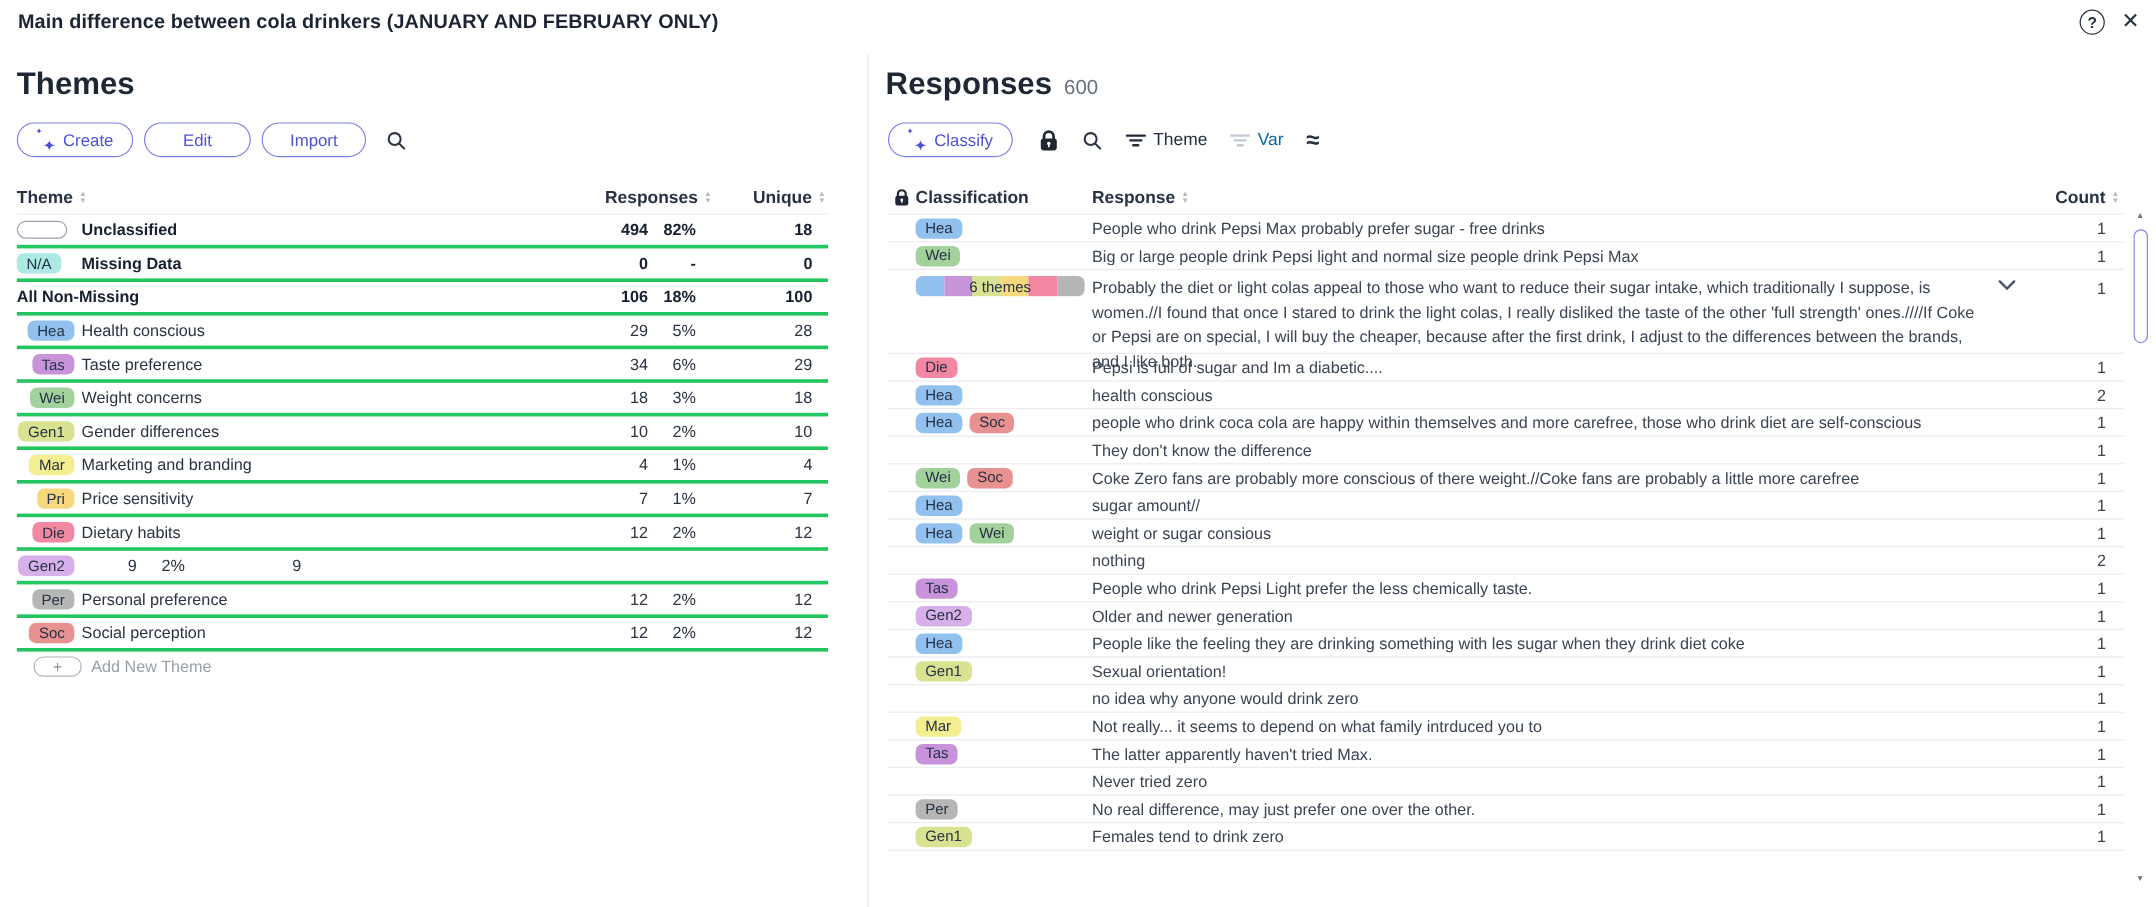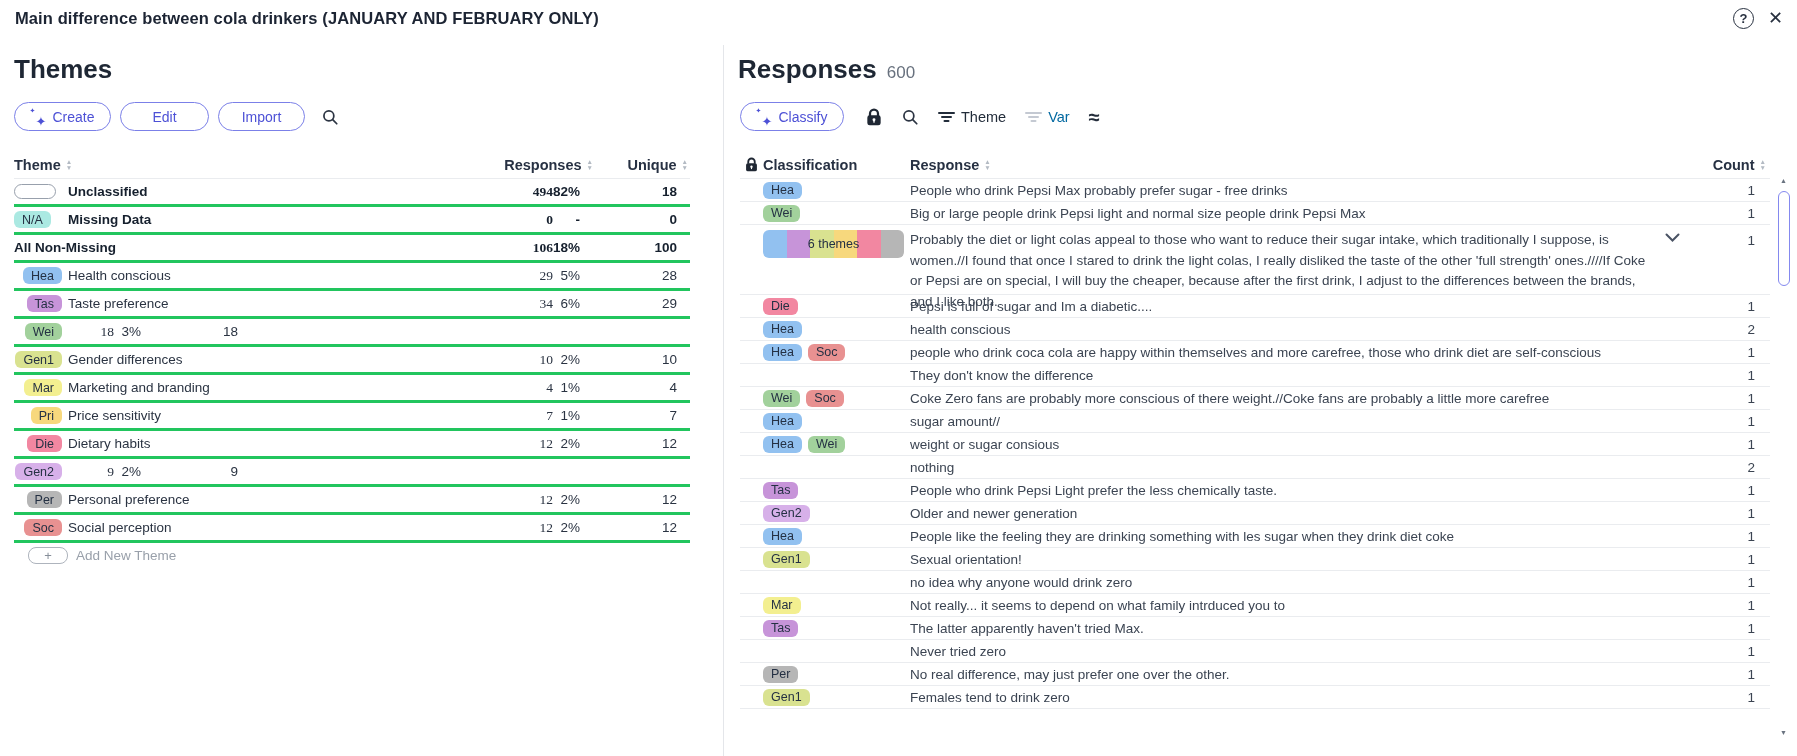--- a/index.html
+++ b/index.html
@@ -40,42 +40,42 @@
     font-size:12.5px;color:#243043;white-space:nowrap;}
 
   
   .themes-table{position:absolute;left:14px;top:151px;width:676px;}
   .trow{display:flex;align-items:center;height:25px;border-bottom:3px solid #22c55e;font-size:13.5px;color:#2a3342;cursor:pointer;}
   .trow .badge-cell{width:48px;display:flex;justify-content:flex-end;margin-right:6px;flex:none;}
   .trow .badge-cell.left{justify-content:flex-start;}
   .swatch{width:42px;height:15px;border:1px solid #98a0ac;border-radius:8px;background:#fff;box-sizing:border-box;}
   .trow .t-label{flex:1;overflow:hidden;white-space:nowrap;}
   .trow.bold .t-label,.trow.bold .num,.trow.bold .pct,.trow.bold .uniq{font-weight:700;color:#16202e;}
-  .num{width:46px;text-align:right;box-sizing:content-box;flex:none;font-family:Liberation Serif, serif;}
+  .num{width:46px;text-align:right;padding-right:13px;box-sizing:content-box;flex:none;}
   .pct{width:27px;text-align:right;padding-right:13px;flex:none;}
   .uniq{width:84px;text-align:right;padding-right:13px;flex:none;}
   .th-theme{flex:1;display:flex;align-items:center;}
   .th-resp{width:86px;display:flex;justify-content:flex-end;align-items:center;flex:none;margin-right:0px;}
   .th-uniq{width:97px;display:flex;justify-content:flex-end;align-items:center;flex:none;padding-right:2px;box-sizing:border-box;}
   .add-row{display:flex;align-items:center;height:25px;cursor:pointer;}
   .add-pill{width:38px;height:15px;border:1px solid #aeb4bd;border-radius:8px;display:flex;align-items:center;justify-content:center;
     font-size:13px;color:#868e99;margin-left:14px;line-height:1;}
   .add-label{margin-left:8px;font-size:13.5px;color:#99a0aa;}
 
   
   .resp-table{position:absolute;left:740px;top:151px;width:1030px;}
   .rrow{display:flex;align-items:center;min-height:23px;height:23px;border-bottom:1px solid #eaecef;font-size:13.5px;color:#3b4452;cursor:pointer;box-sizing:border-box;}
   .rrow .cls-cell{width:147px;margin-left:23px;display:flex;gap:6px;flex:none;align-items:center;}
   .rrow .resp-text{flex:1;overflow:hidden;white-space:nowrap;}
   .rrow .chev-cell{width:26px;flex:none;display:flex;justify-content:center;align-items:center;}
   .rrow .count-cell{width:85px;text-align:right;padding-right:15px;box-sizing:border-box;flex:none;}
   .rrow.tall{height:70px;align-items:flex-start;padding-top:5px;}
   .rrow.tall .resp-text{white-space:normal;line-height:20.5px;}
   .rrow.tall .count-cell,.rrow.tall .chev-cell{padding-top:3px;}
-  .multi-badge{position:relative;display:flex;height:28px;border-radius:6px;overflow:hidden;}
+  .multi-badge{position:relative;display:flex;height:17px;border-radius:6px;overflow:hidden;}
   .multi-badge .seg{width:23.5px;height:100%;}
   .multi-badge .multi-label{position:absolute;left:0;right:0;top:0;bottom:0;display:flex;align-items:center;justify-content:center;
     font-size:12.5px;color:#243043;}
   .rh-lock{width:18px;margin-left:5px;flex:none;display:flex;align-items:center;}
   .rh-cls{width:147px;flex:none;display:flex;align-items:center;}
   .rh-resp{flex:1;display:flex;align-items:center;}
   .rh-count{display:flex;justify-content:flex-end;align-items:center;flex:none;width:111px;padding-right:4px;box-sizing:border-box;}
 
   
   .scrollbar{position:absolute;left:1777px;top:157px;bottom:6px;width:15px;}
@@ -182,20 +182,21 @@
     <div class="t-label">Taste preference</div>
     <div class="num">34</div>
     <div class="pct">6%</div>
     <div class="uniq">29</div>
   </div>
 
   <div class="trow">
     <div class="badge-cell">
           <span class="badge" style="background: rgb(162, 209, 156);">Wei</span>
         </div>
+    <div class="t-label">Weight concerns</div>
     <div class="num">18</div>
     <div class="pct">3%</div>
     <div class="uniq">18</div>
   </div>
 
   <div class="trow">
     <div class="badge-cell">
           <span class="badge" style="background: rgb(217, 226, 144);">Gen1</span>
         </div>
     <div class="t-label">Gender differences</div>

